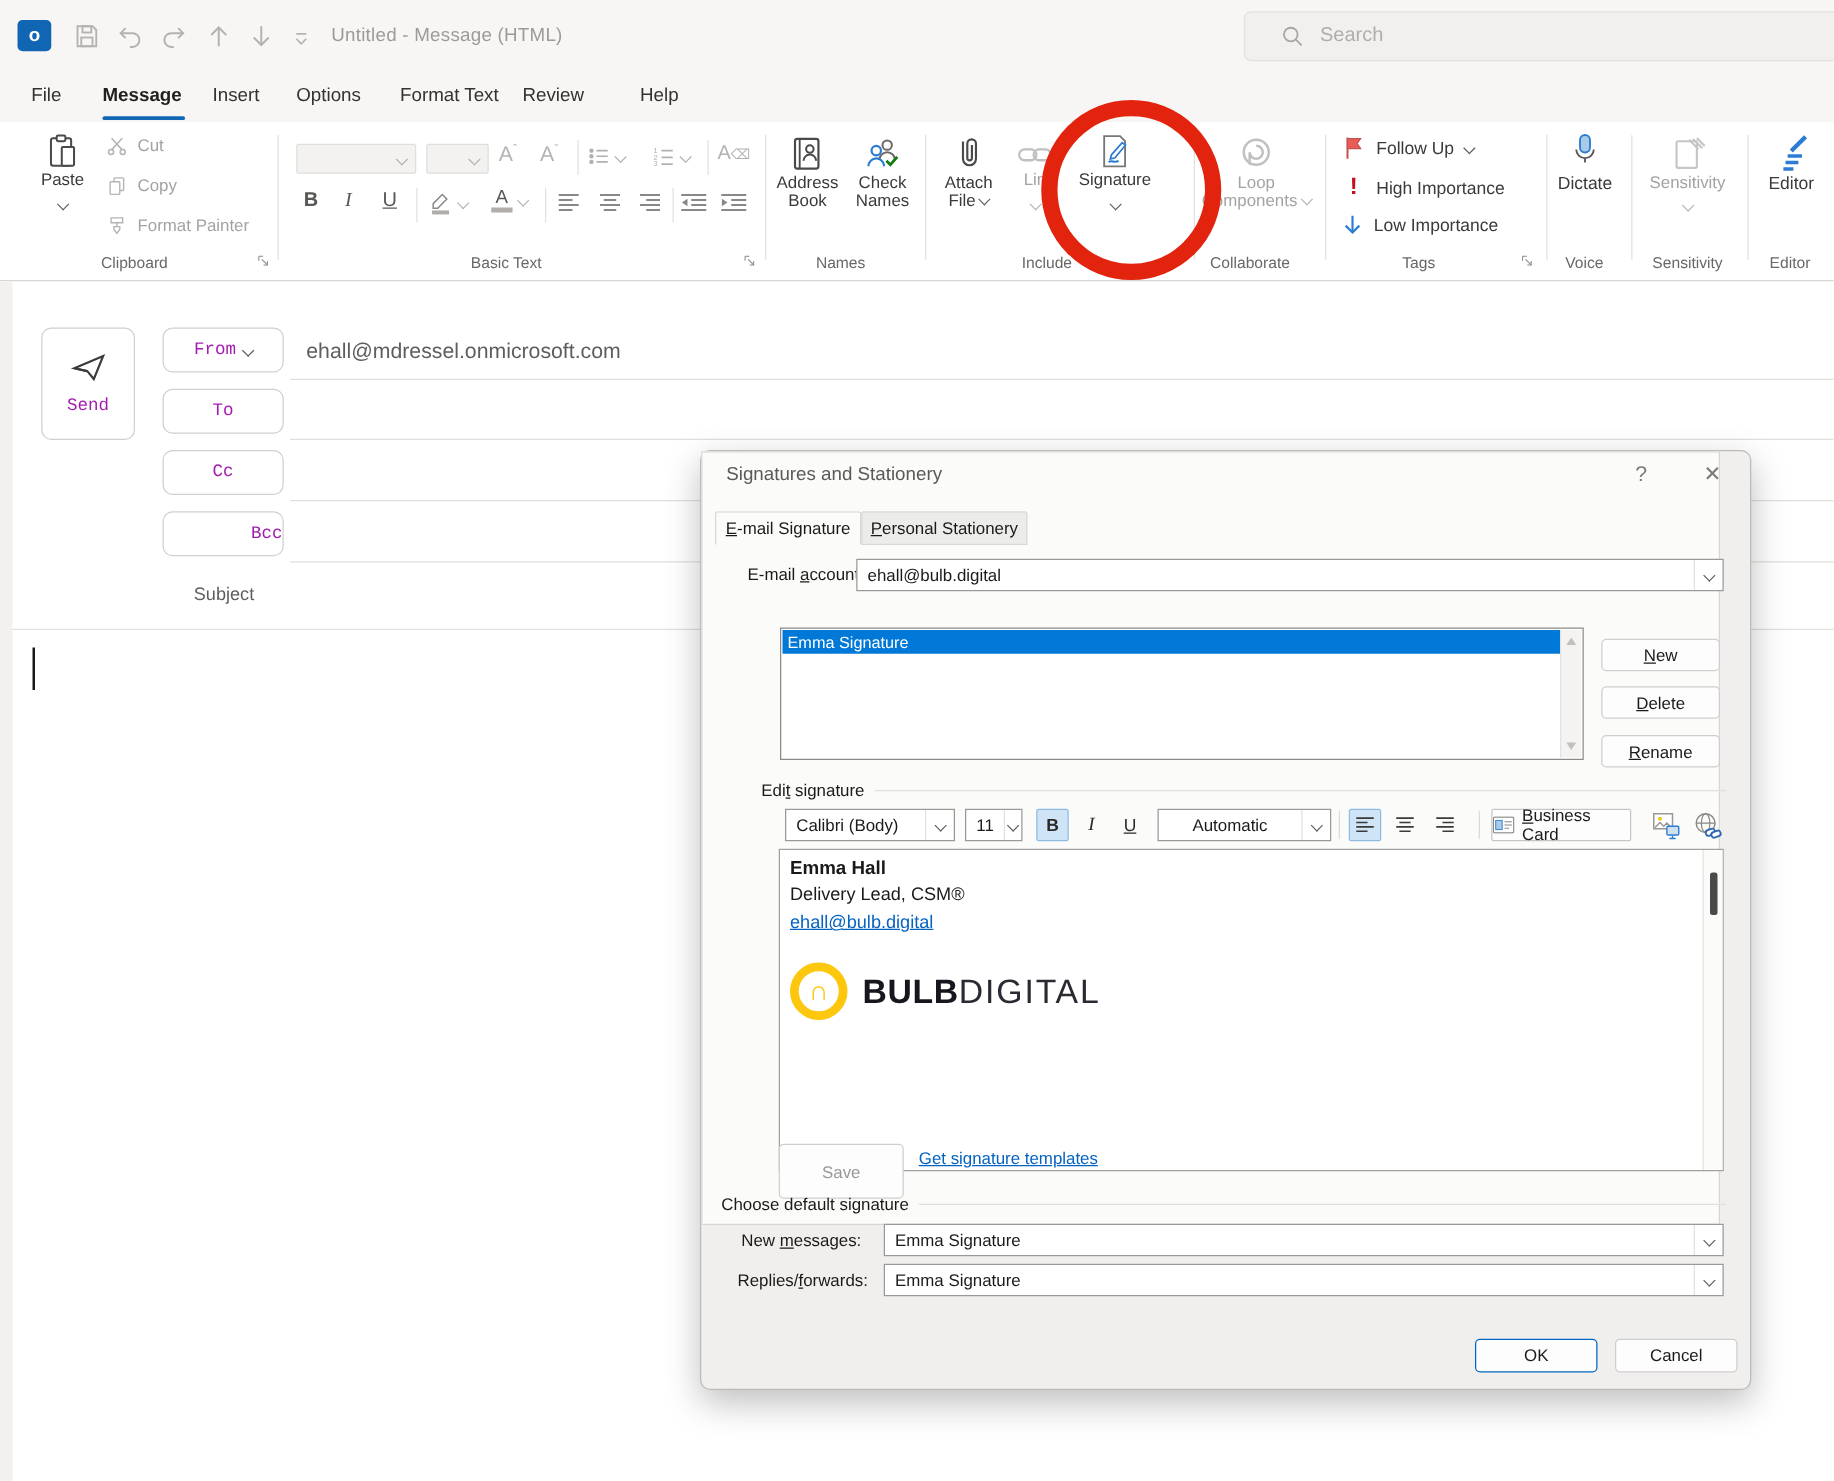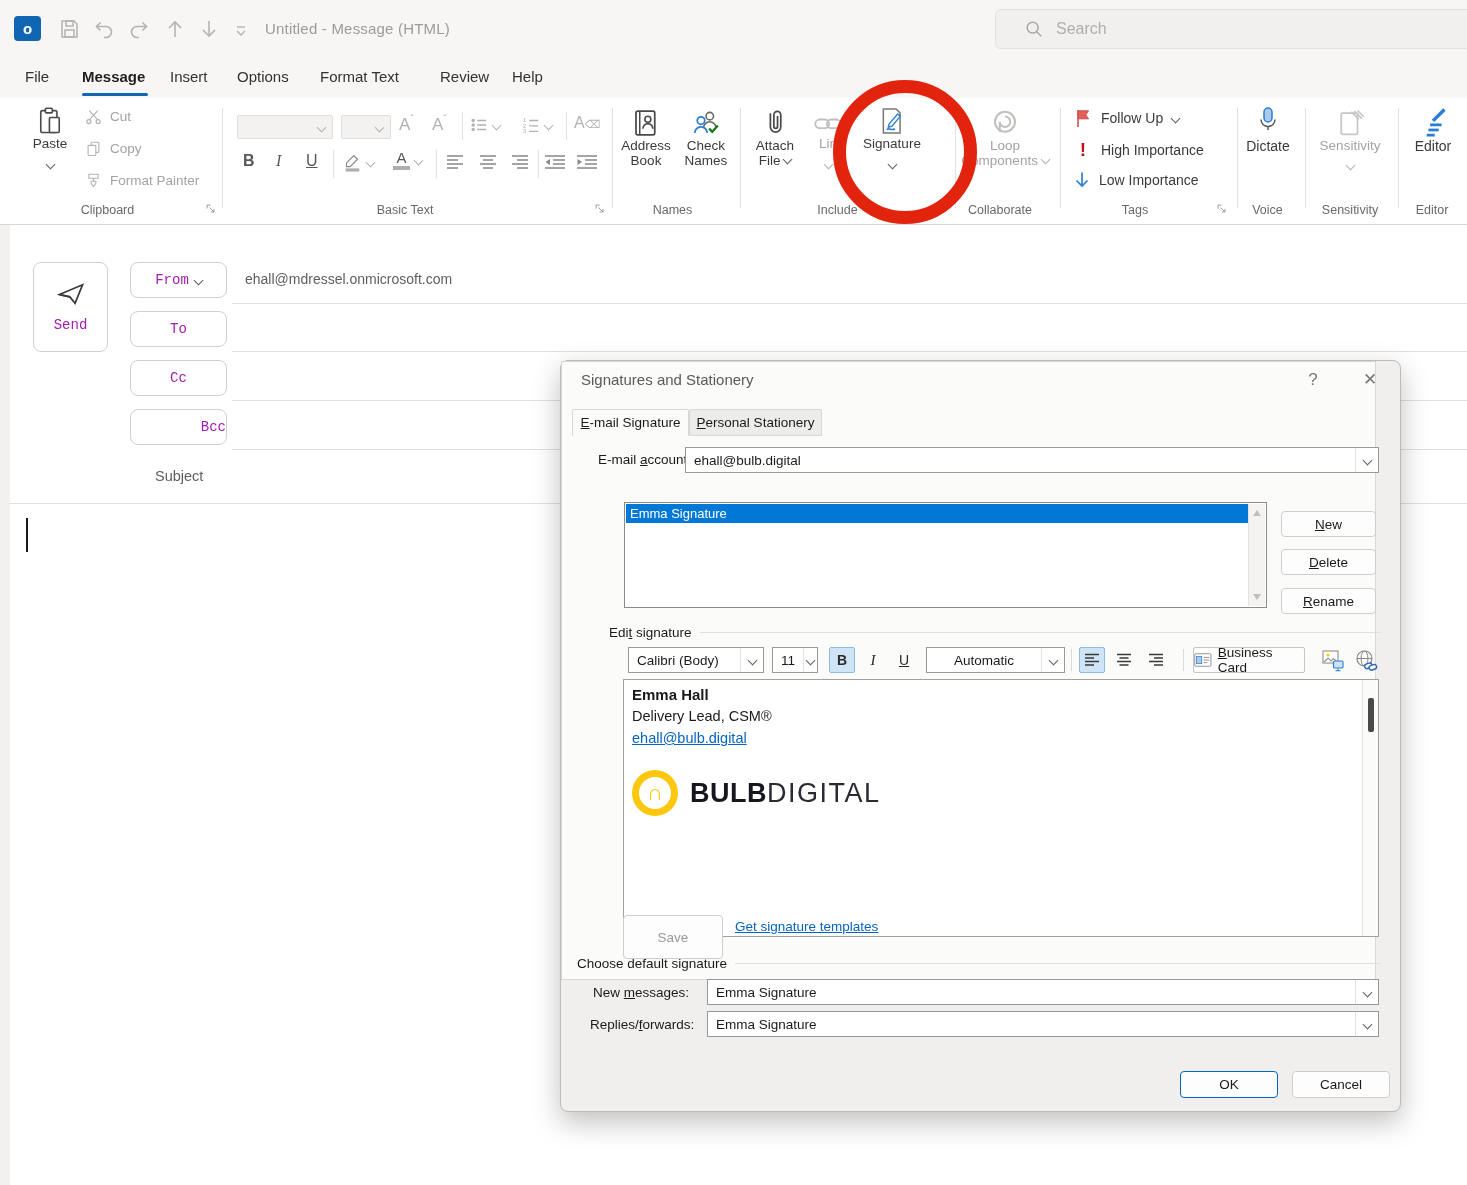--- a/index.html
+++ b/index.html
@@ -131,21 +131,21 @@
       <span>Search</span>
     </div>
   </div>
 
   <div class="abs menubar">
     <span class="menu-item" style="left:25px;">File</span>
     <span class="menu-item active" style="left:82px;">Message</span>
     <span class="menu-item" style="left:170px;">Insert</span>
     <span class="menu-item" style="left:237px;">Options</span>
     <span class="menu-item" style="left:320px;">Format Text</span>
-    <span class="menu-item" style="left:440px;text-align:right;">Review</span>
+    <span class="menu-item" style="left:418px;text-align:right;">Review</span>
     <span class="menu-item" style="left:512px;">Help</span>
     <div class="menu-underline" style="left:82px;width:66px;"></div>
   </div>
 
   <div class="abs ribbon">
 
     <div class="abs" style="left:30px;top:8px;width:40px;text-align:center;">
       <svg width="28" height="30" viewBox="0 0 24 26" style="margin:0 auto;">
         <g fill="#fff" stroke="#4a4a48" stroke-width="1.4">
             <rect x="4" y="4" width="14" height="19" rx="1.5"></rect>
@@ -418,21 +418,21 @@
   <div class="pillbtn" style="left:130px;top:311px;width:97px;height:36px;">
     <span>To</span>
   </div>
   <div class="pillbtn" style="left:130px;top:360px;width:97px;height:36px;">
     <span>Cc</span>
   </div>
   <div class="pillbtn" style="left:130px;top:409px;width:97px;height:36px;justify-content:flex-end;">
     <span>Bcc</span>
   </div>
 
-  <div class="abs" style="left:245px;top:271px;font-size:14px;color:#605e5c;">ehall@mdressel.onmicrosoft.com</div>
+  <div class="abs" style="left:245px;top:271px;font-size:17px;color:#605e5c;">ehall@mdressel.onmicrosoft.com</div>
 
   <div class="fieldline" style="left:232px;top:263px;width:1235px;height:40px;"></div>
   <div class="fieldline" style="left:232px;top:311px;width:1235px;height:40px;"></div>
   <div class="fieldline" style="left:232px;top:360px;width:1235px;height:40px;"></div>
   <div class="fieldline" style="left:232px;top:409px;width:1235px;height:40px;"></div>
 
   <div class="abs" style="left:155px;top:468px;font-size:14.5px;color:#605e5c;">Subject</div>
   <div class="fieldline" style="left:10px;top:467px;width:1457px;height:36px;"></div>
 
   <div class="abs" style="left:10px;top:504px;width:1457px;height:681px;">

